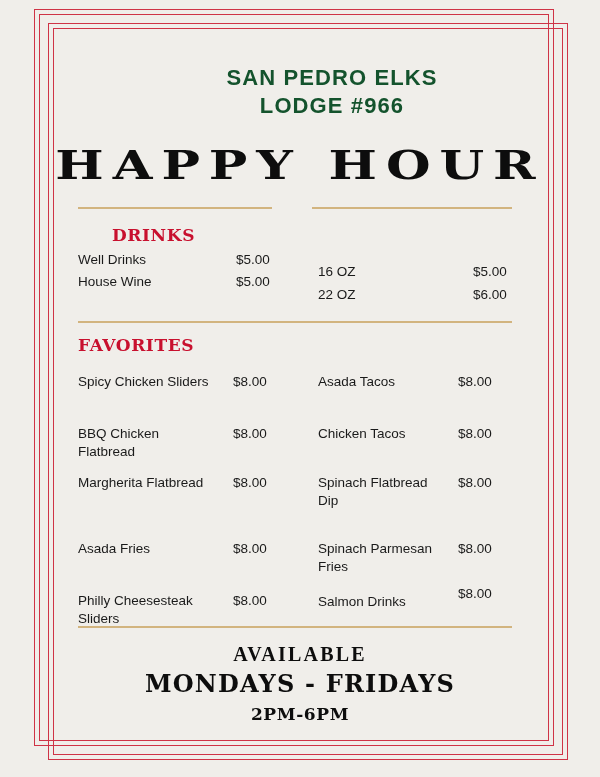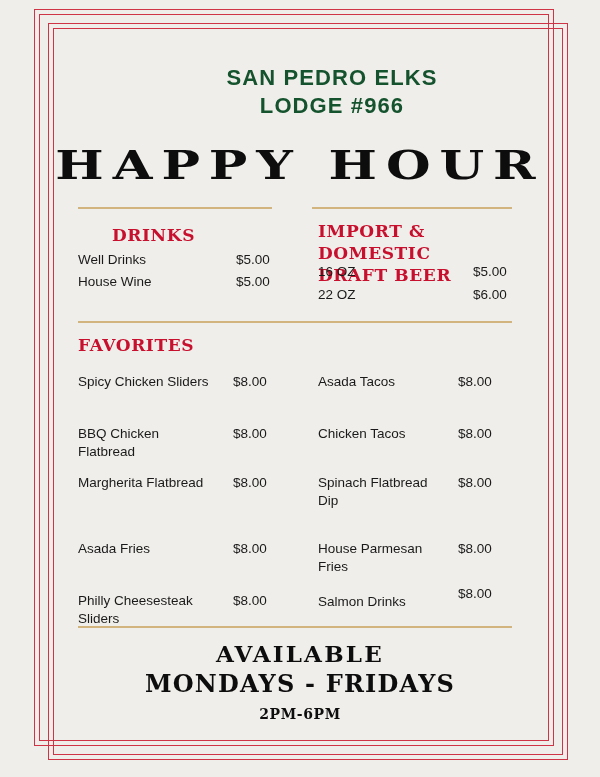--- a/index.html
+++ b/index.html
@@ -168,33 +168,34 @@
     left: 0;
     top: 639px;
     width: 600px;
     text-align: center;
     font-family: "DejaVu Serif", serif;
     font-weight: bold;
     color: #0d0d0d;
   }
   .footer .f1 {
     display: block;
-    font-size: 23px;
+    font-size: 20px;
     line-height: 30px;
     letter-spacing: 2.2px;
+    font-family: Liberation Serif, serif;
   }
   .footer .f2 {
     display: block;
     font-size: 24px;
     line-height: 30px;
     letter-spacing: 1.2px;
   }
   .footer .f3 {
     display: block;
-    font-size: 14px;
+    font-size: 17px;
     line-height: 30px;
     letter-spacing: 0.6px;
   }
 </style>
 </head>
 <body>
 
 <div class="poster">
 
   <div class="frame-outer"></div>
@@ -218,24 +219,20 @@
 
     <div class="item col-left" style="top:251px;">
       <span class="name">Well Drinks</span>
       <span class="price">$5.00</span>
     </div>
     <div class="item col-left" style="top:273px;">
       <span class="name">House Wine</span>
       <span class="price">$5.00</span>
     </div>
 
-    <div class="section-head head-beer">
-      <span>IMPORT &amp; DOMESTIC</span><br>
-      <span>DRAFT BEER</span>
-    </div>
 
     <div class="item col-right" style="top:263px;">
       <span class="name">16 OZ</span>
       <span class="price">$5.00</span>
     </div>
     <div class="item col-right" style="top:286px;">
       <span class="name">22 OZ</span>
       <span class="price">$6.00</span>
     </div>
 
@@ -268,21 +265,21 @@
     </div>
     <div class="item fav col-right" style="top:425px;">
       <span class="name">Chicken Tacos</span>
       <span class="price">$8.00</span>
     </div>
     <div class="item fav col-right" style="top:474px; width:125px;">
       <span class="name">Spinach Flatbread Dip</span>
       <span class="price">$8.00</span>
     </div>
     <div class="item fav col-right" style="top:540px; width:125px;">
-      <span class="name">House Parmesan Fries</span>
+      <span class="name">Spinach Parmesan Fries</span>
       <span class="price">$8.00</span>
     </div>
     <div class="item fav col-right" style="top:593px;">
       <span class="name">Salmon Drinks</span>
       <span class="price" style="top:-8px;">$8.00</span>
     </div>
 
     <div class="footer">
       <span class="f1">AVAILABLE</span>
       <span class="f2">MONDAYS - FRIDAYS</span>

